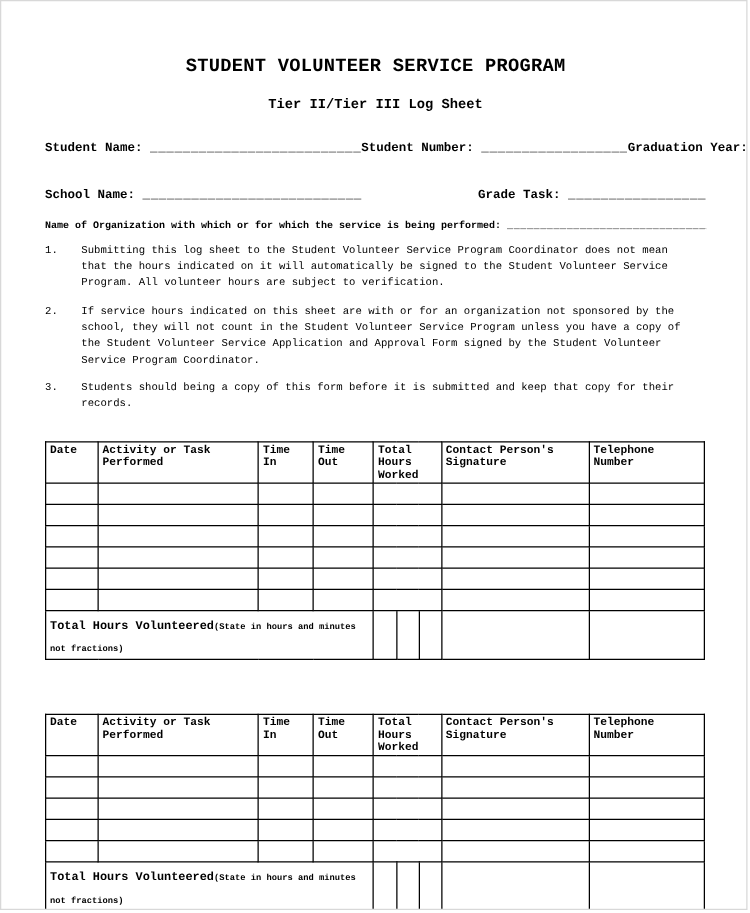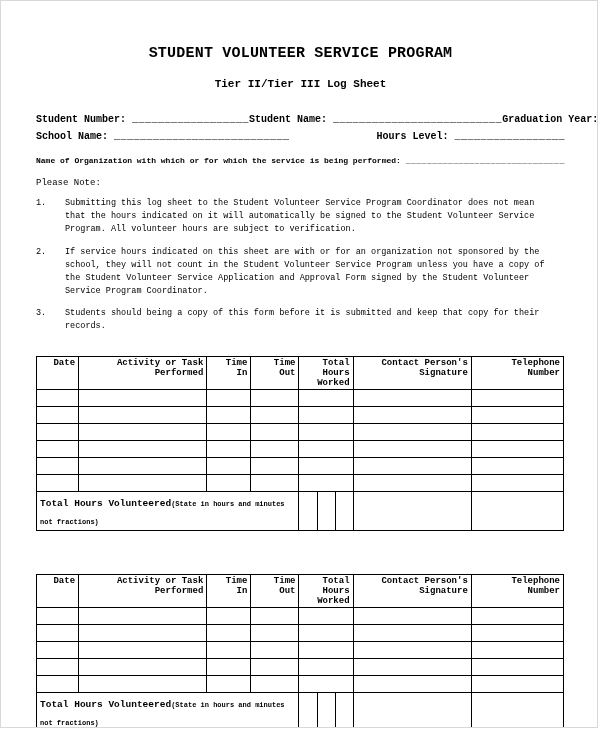--- a/index.html
+++ b/index.html
@@ -29,21 +29,21 @@
     margin-top: 16px;
   }
 
   .field-row {
     display: flex;
     justify-content: space-between;
     font-size: 10px;
     white-space: nowrap;
   }
   .field-row.r1 { margin-top: 24px; }
-  .field-row.r2 { margin-top: 6px; }
+  .field-row.r2 { margin-top: 26px; }
   .field-group { display: inline-block; }
   .field-label { font-weight: bold; }
   .field-blank { font-weight: normal; letter-spacing: 0.5px; }
 
   .org-line {
     margin-top: 14px;
     font-size: 8px;
     white-space: nowrap;
     overflow: hidden;
   }
@@ -72,21 +72,21 @@
   table.log.first { margin-top: 22px; }
   table.log.second { margin-top: 43px; }
   table.log th, table.log td {
     border: 1px solid #000000;
     padding: 1px 3px;
     vertical-align: top;
   }
   table.log th {
     font-size: 9px;
     font-weight: bold;
-    text-align: right;
+    text-align: left;
     height: 24px;
   }
   table.log tbody td { height: 14px; }
   table.log tfoot td { height: 17px; vertical-align: middle; }
   .footer-label { font-weight: bold; font-size: 9.5px; }
   .footer-note { font-weight: bold; font-size: 7px; }
 
   col.c-date   { width: 42px; }
   col.c-act    { width: 128px; }
   col.c-tin    { width: 44px; }
@@ -99,50 +99,49 @@
 <body>
 
 <div class="page">
   <div class="inner">
 
     <div class="title">STUDENT VOLUNTEER SERVICE PROGRAM</div>
     <div class="subtitle">Tier II/Tier III Log Sheet</div>
 
     <div class="field-row r1">
       <span class="field-group">
+        <span class="field-label">Student Name:</span>
+        <span class="field-blank">__________________________</span>
+      </span>
+      <span class="field-group">
         <span class="field-label">Student Number:</span>
         <span class="field-blank">__________________</span>
       </span>
       <span class="field-group">
-        <span class="field-label">Student Name:</span>
-        <span class="field-blank">__________________________</span>
-      </span>
-      <span class="field-group">
         <span class="field-label">Graduation Year:</span>
         <span class="field-blank">____________</span>
       </span>
     </div>
 
     <div class="field-row r2">
       <span class="field-group">
         <span class="field-label">School Name:</span>
         <span class="field-blank">___________________________</span>
       </span>
       <span class="field-group">
-        <span class="field-label">Hours Level:</span>
+        <span class="field-label">Grade Task:</span>
         <span class="field-blank">_________________</span>
       </span>
     </div>
 
     <div class="org-line">
       <span class="field-label">Name of Organization with which or for which the service is being performed:</span>
       <span class="field-blank">_______________________________________________________________</span>
     </div>
 
-    <div class="notes-heading">Please Note:</div>
 
     <div class="notes">
       <div class="note-item">
         <span class="note-number">1.</span>
         <span class="note-text">Submitting this log sheet to the Student Volunteer Service Program Coordinator does not mean that the hours indicated on it will automatically be signed to the Student Volunteer Service Program.  All volunteer hours are subject to verification.</span>
       </div>
       <div class="note-item">
         <span class="note-number">2.</span>
         <span class="note-text">If service hours indicated on this sheet are with or for an organization not sponsored by the school, they will not count in the Student Volunteer Service Program unless you have a copy of the Student Volunteer Service Application and Approval Form signed by the Student Volunteer Service Program Coordinator.</span>
       </div>

